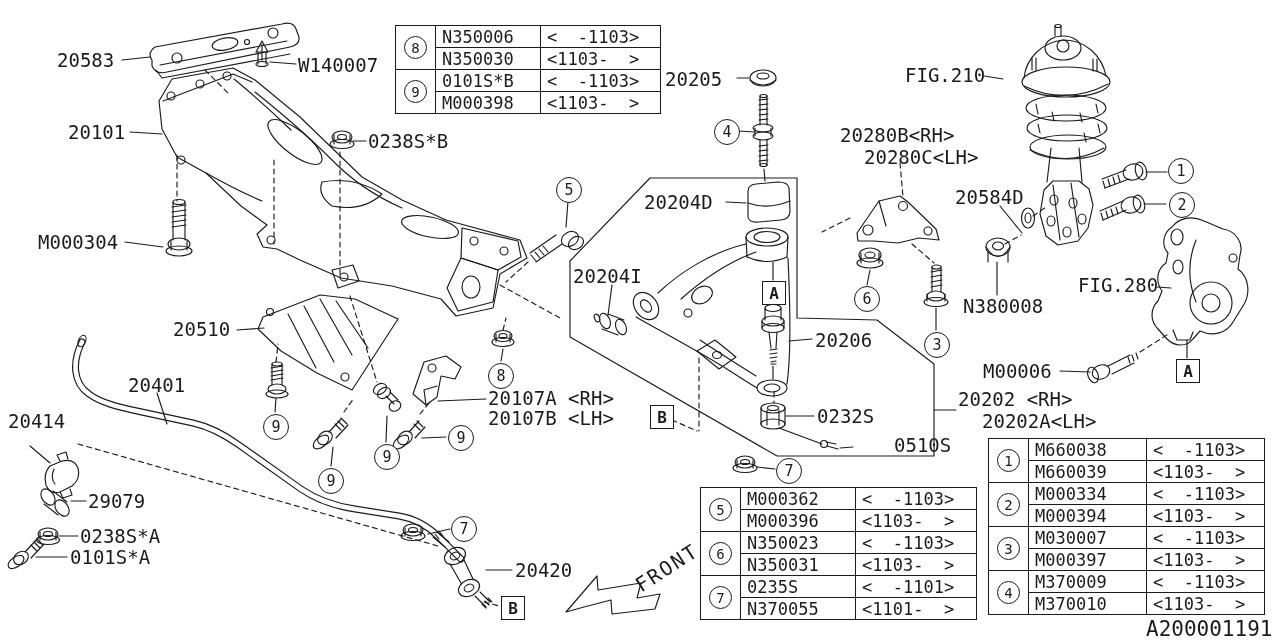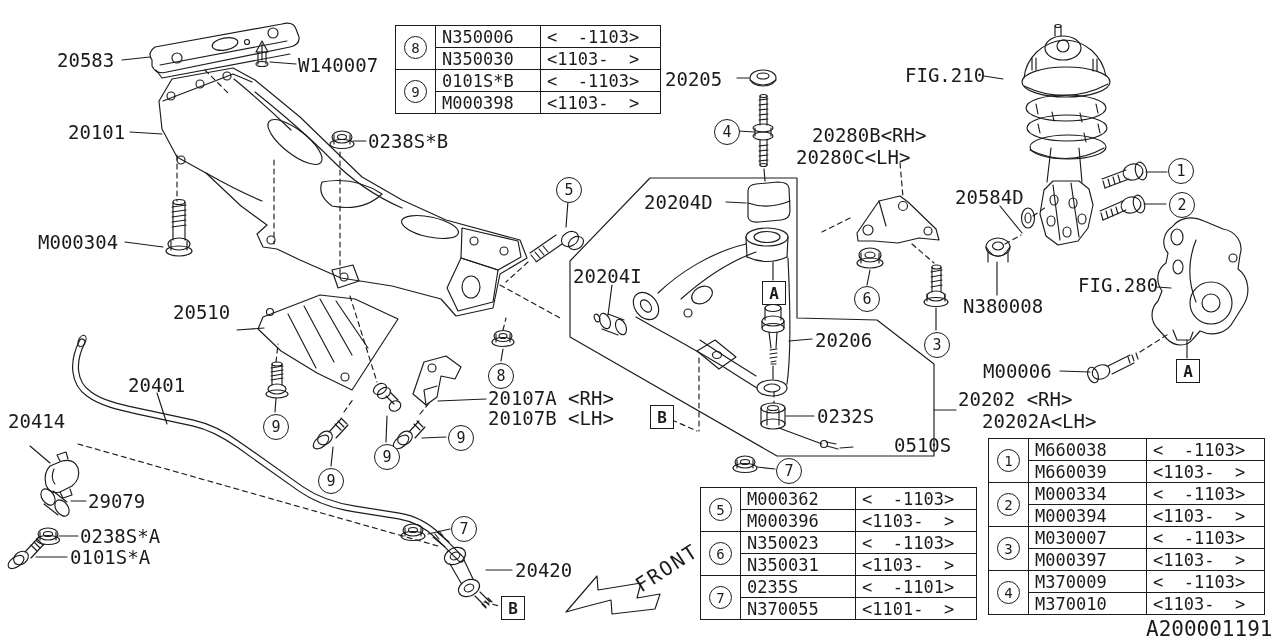--- a/index.html
+++ b/index.html
@@ -427,28 +427,28 @@
 </svg>
 
 <div class="lbl" style="left:57px;top:51px">20583</div>
 <div class="lbl" style="left:298px;top:56px">W140007</div>
 <div class="lbl" style="left:68px;top:123px">20101</div>
 <div class="lbl" style="left:38px;top:233px">M000304</div>
 <div class="lbl" style="left:368px;top:132px">0238S*B</div>
 <div class="lbl" style="left:665px;top:70px">20205</div>
 <div class="lbl" style="left:644px;top:193px">20204D</div>
 <div class="lbl" style="left:573px;top:267px">20204I</div>
-<div class="lbl" style="left:812px;top:126px">20280B&lt;RH&gt;</div>
-<div class="lbl" style="left:796px;top:148px">20280C&lt;LH&gt;</div>
+<div class="lbl" style="left:840px;top:126px">20280B&lt;RH&gt;</div>
+<div class="lbl" style="left:864px;top:148px">20280C&lt;LH&gt;</div>
 <div class="lbl" style="left:905px;top:66px">FIG.210</div>
 <div class="lbl" style="left:955px;top:188px">20584D</div>
 <div class="lbl" style="left:963px;top:297px">N380008</div>
 <div class="lbl" style="left:1078px;top:276px">FIG.280</div>
 <div class="lbl" style="left:983px;top:362px">M00006</div>
-<div class="lbl" style="left:173px;top:303px">20510</div>
+<div class="lbl" style="left:173px;top:320px">20510</div>
 <div class="lbl" style="left:128px;top:376px">20401</div>
 <div class="lbl" style="left:8px;top:412px">20414</div>
 <div class="lbl" style="left:88px;top:492px">29079</div>
 <div class="lbl" style="left:80px;top:527px">0238S*A</div>
 <div class="lbl" style="left:70px;top:548px">0101S*A</div>
 <div class="lbl" style="left:488px;top:389px">20107A &lt;RH&gt;</div>
 <div class="lbl" style="left:488px;top:409px">20107B &lt;LH&gt;</div>
 <div class="lbl" style="left:815px;top:331px">20206</div>
 <div class="lbl" style="left:817px;top:407px">0232S</div>
 <div class="lbl" style="left:894px;top:436px">0510S</div>

